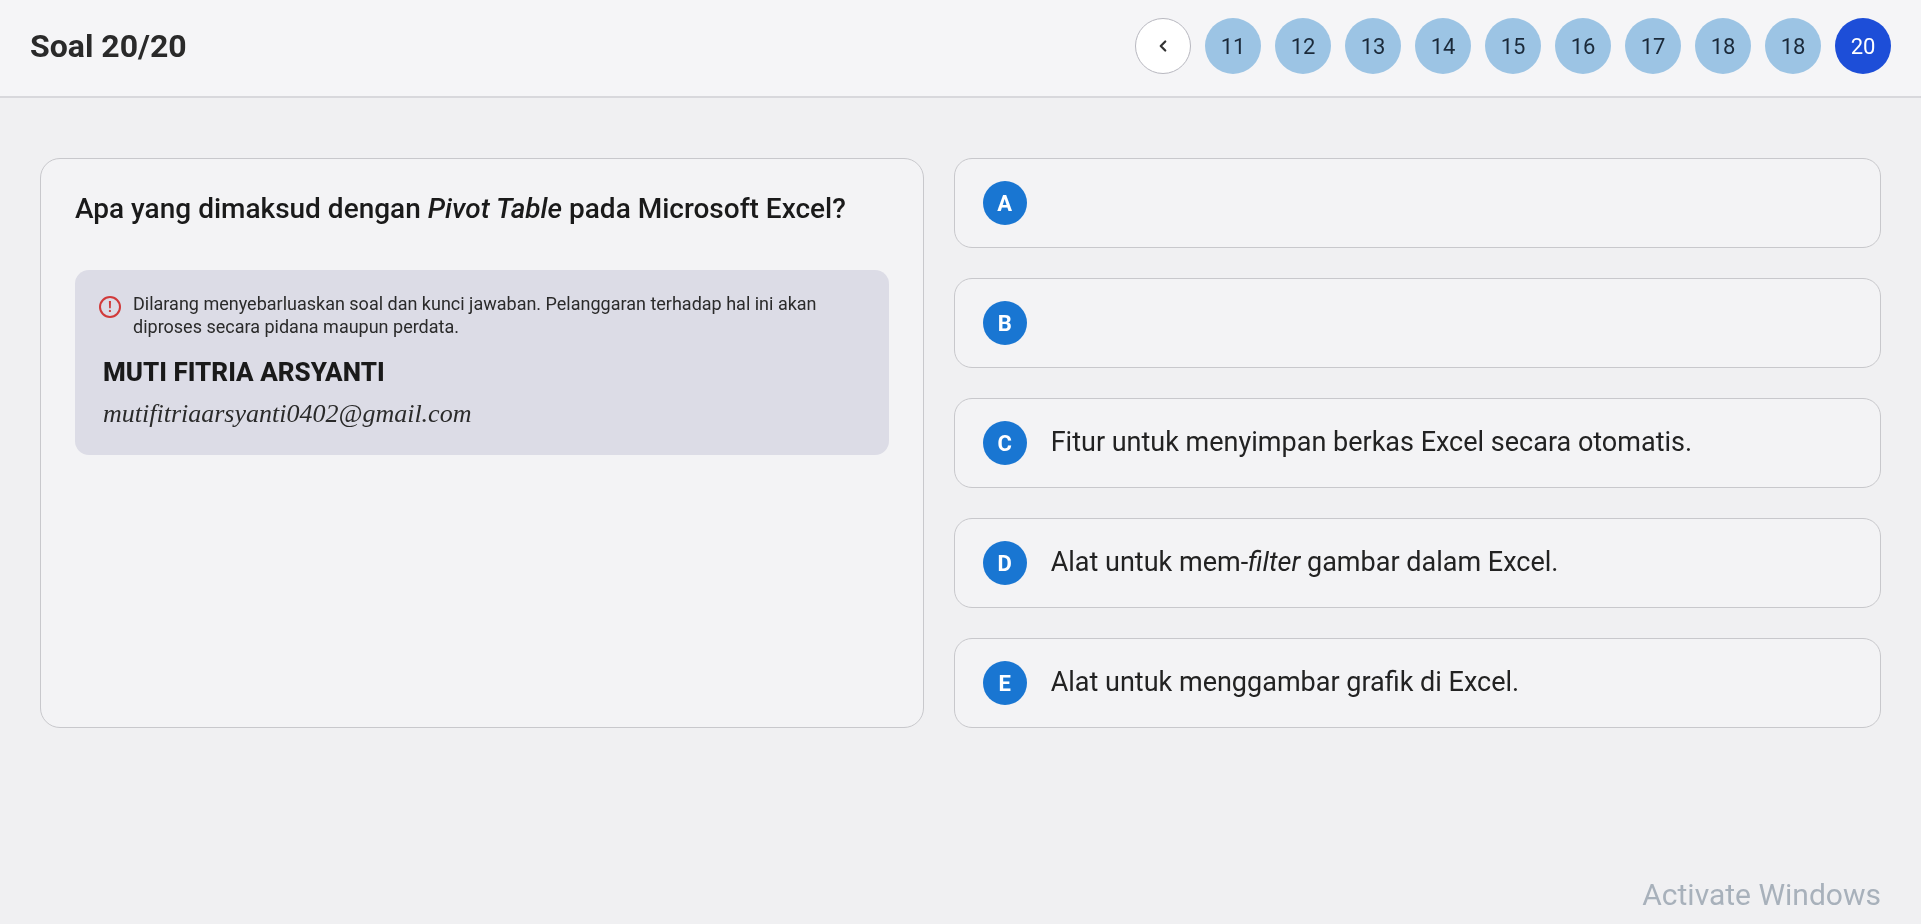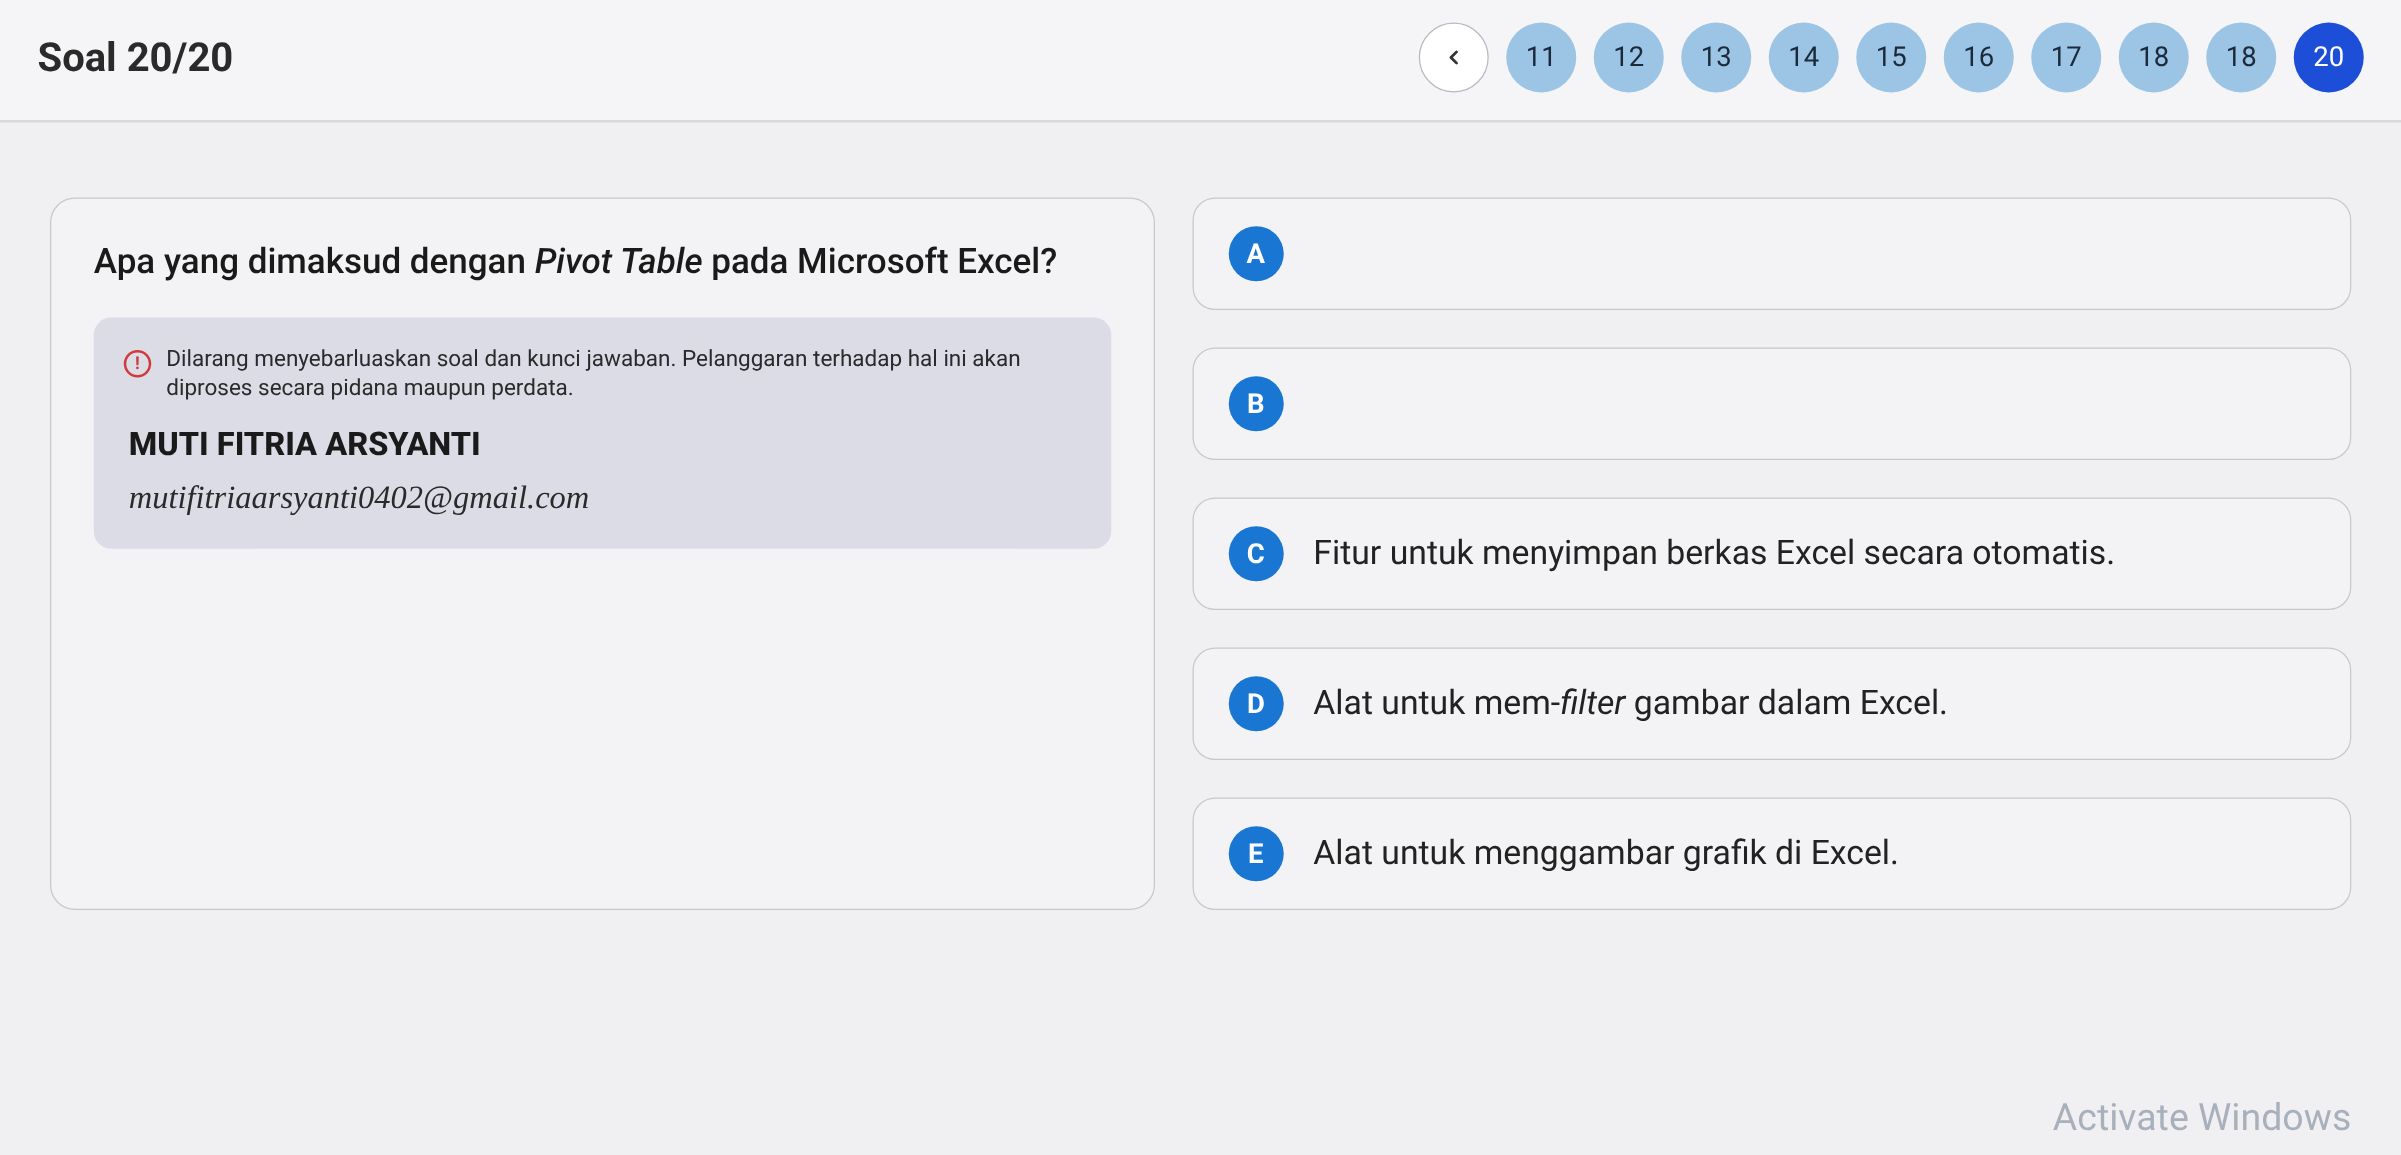--- a/index.html
+++ b/index.html
@@ -75,21 +75,21 @@
       border: 1.5px solid #c8c8cc;
       border-radius: 20px;
       padding: 32px 34px;
       background: #f3f3f5;
     }
     .question-text {
       font-size: 28px;
       line-height: 1.25;
       font-weight: 500;
       color: #1a1a1a;
-      margin-bottom: 28px;
+      margin-bottom: 44px;
     }
     .question-text .italic {
       font-style: italic;
     }
     .warning-box {
       background: #dcdce6;
       border-radius: 14px;
       padding: 22px 24px 26px 24px;
     }
     .warning-row {

